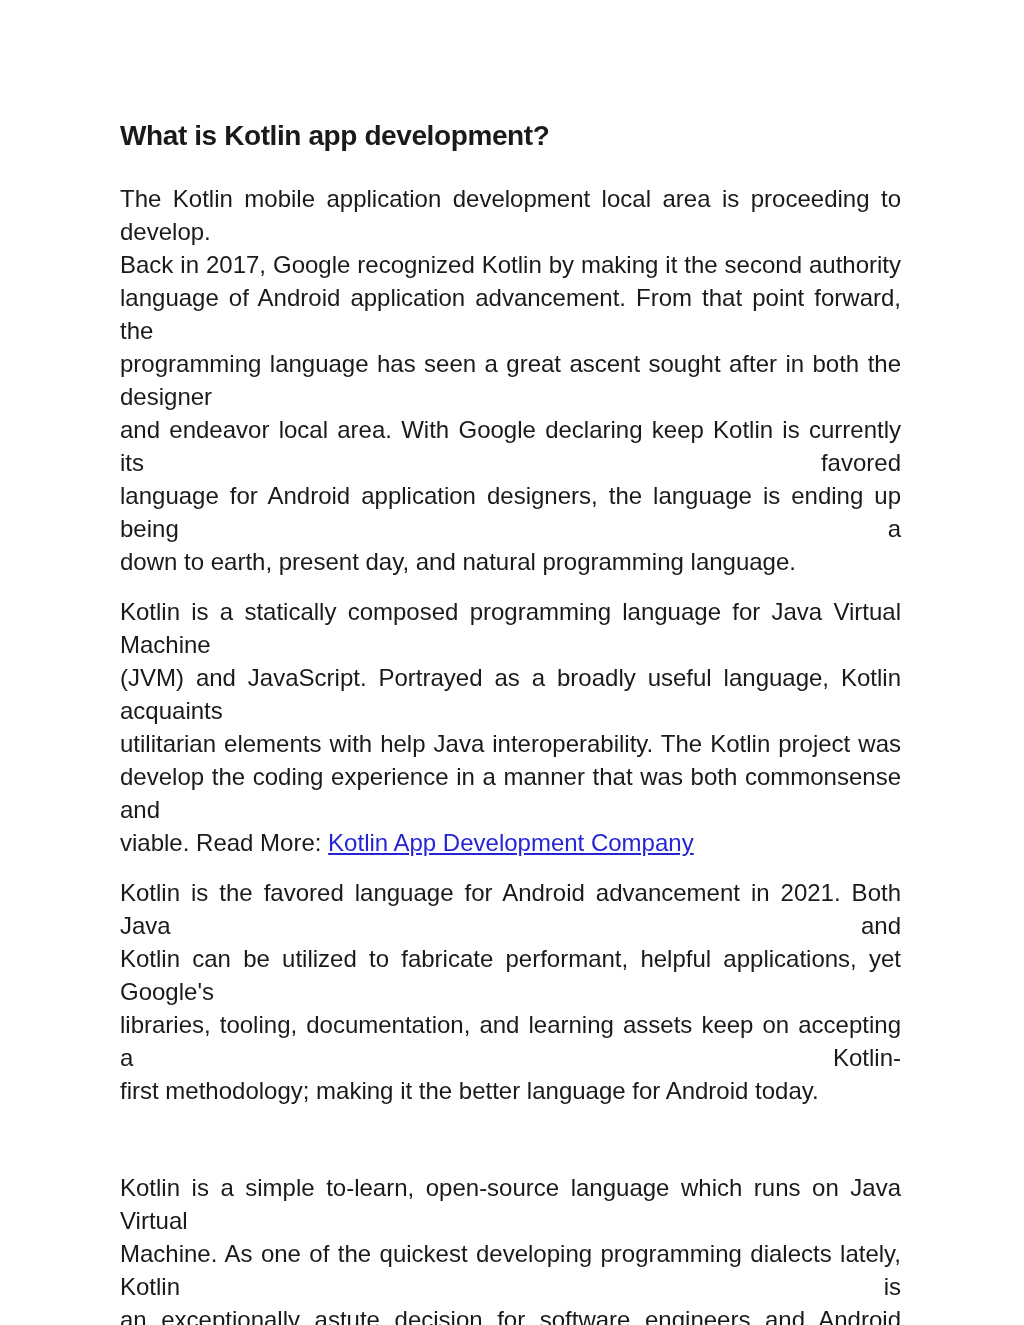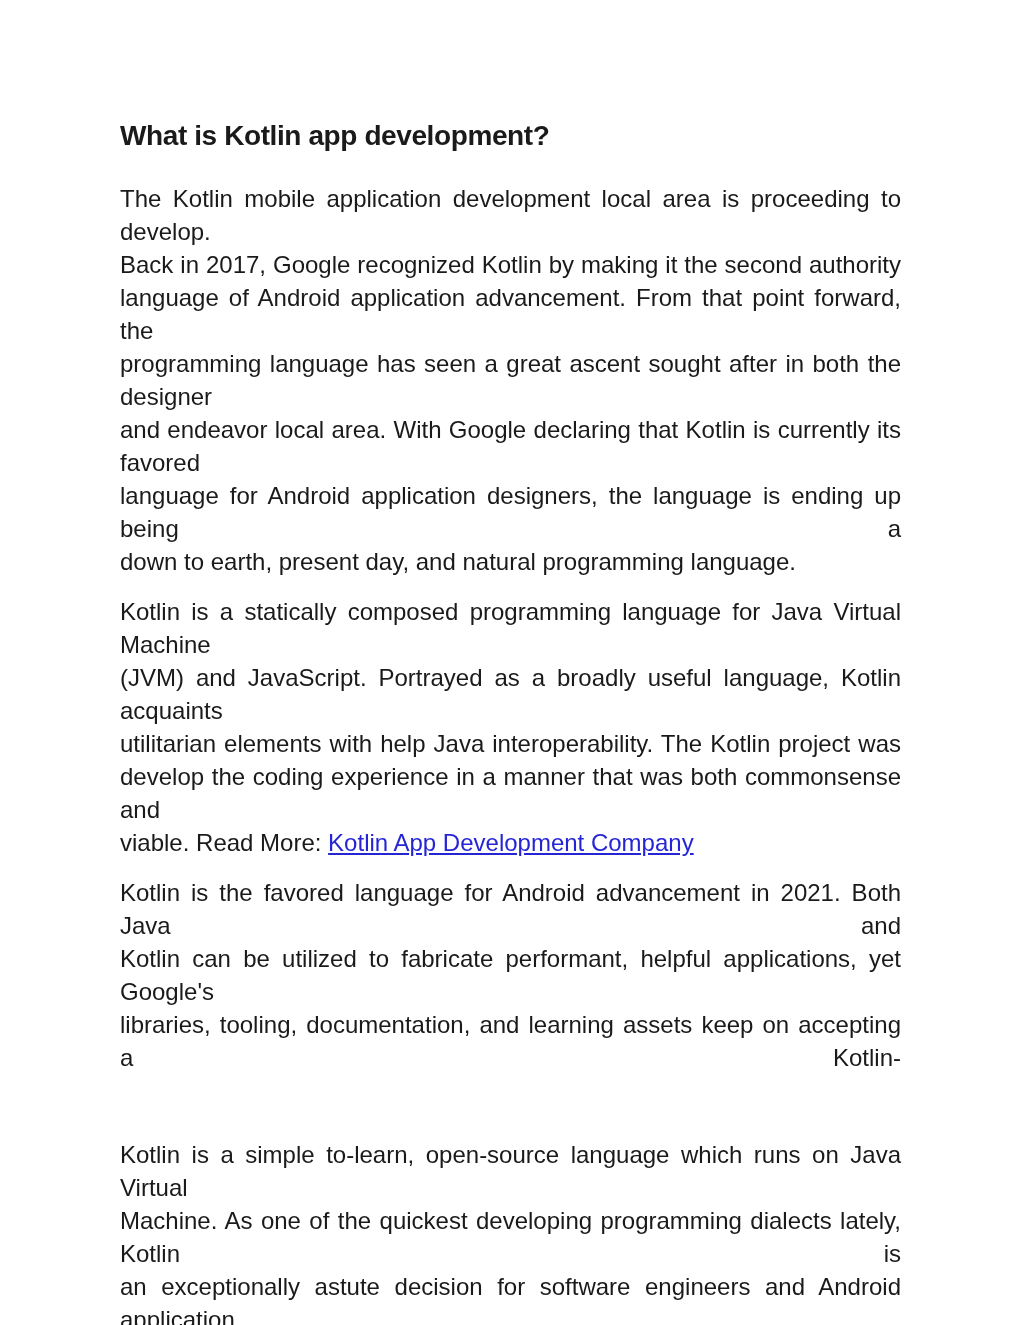--- a/index.html
+++ b/index.html
@@ -67,37 +67,38 @@
 <div class="page">
   <div class="content">
 
     <h1 class="title">What is Kotlin app development?</h1>
 
     <div class="para">
       <div class="line">The Kotlin mobile application development local area is proceeding to develop.</div>
       <div class="line">Back in 2017, Google recognized Kotlin by making it the second authority</div>
       <div class="line">language of Android application advancement. From that point forward, the</div>
       <div class="line">programming language has seen a great ascent sought after in both the designer</div>
-      <div class="line">and endeavor local area. With Google declaring that Kotlin is currently its favored</div>
+      <div class="line">and endeavor local area. With Google declaring keep Kotlin is currently its favored</div>
       <div class="line">language for Android application designers, the language is ending up being a</div>
       <div class="line last">down to earth, present day, and natural programming language.</div>
     </div>
 
     <div class="para">
       <div class="line">Kotlin is a statically composed programming language for Java Virtual Machine</div>
       <div class="line">(JVM) and JavaScript. Portrayed as a broadly useful language, Kotlin acquaints</div>
       <div class="line">utilitarian elements with help Java interoperability. The Kotlin project was</div>
       <div class="line">develop the coding experience in a manner that was both commonsense and</div>
       <div class="line last"><span>viable. Read More: </span><a href="#" class="link">Kotlin App Development Company</a></div>
     </div>
 
     <div class="para big-gap">
       <div class="line">Kotlin is the favored language for Android advancement in 2021. Both Java and</div>
       <div class="line">Kotlin can be utilized to fabricate performant, helpful applications, yet Google's</div>
       <div class="line">libraries, tooling, documentation, and learning assets keep on accepting a Kotlin-</div>
+      <div class="line last">first methodology; making it the better language for Android today.</div>
     </div>
 
     <div class="para big-gap">
       <div class="line">Kotlin is a simple to-learn, open-source language which runs on Java Virtual</div>
       <div class="line">Machine.  As one of the quickest developing programming dialects lately, Kotlin is</div>
       <div class="line">an exceptionally astute decision for software engineers and Android application</div>
     </div>
 
     <div class="para">
     </div>

